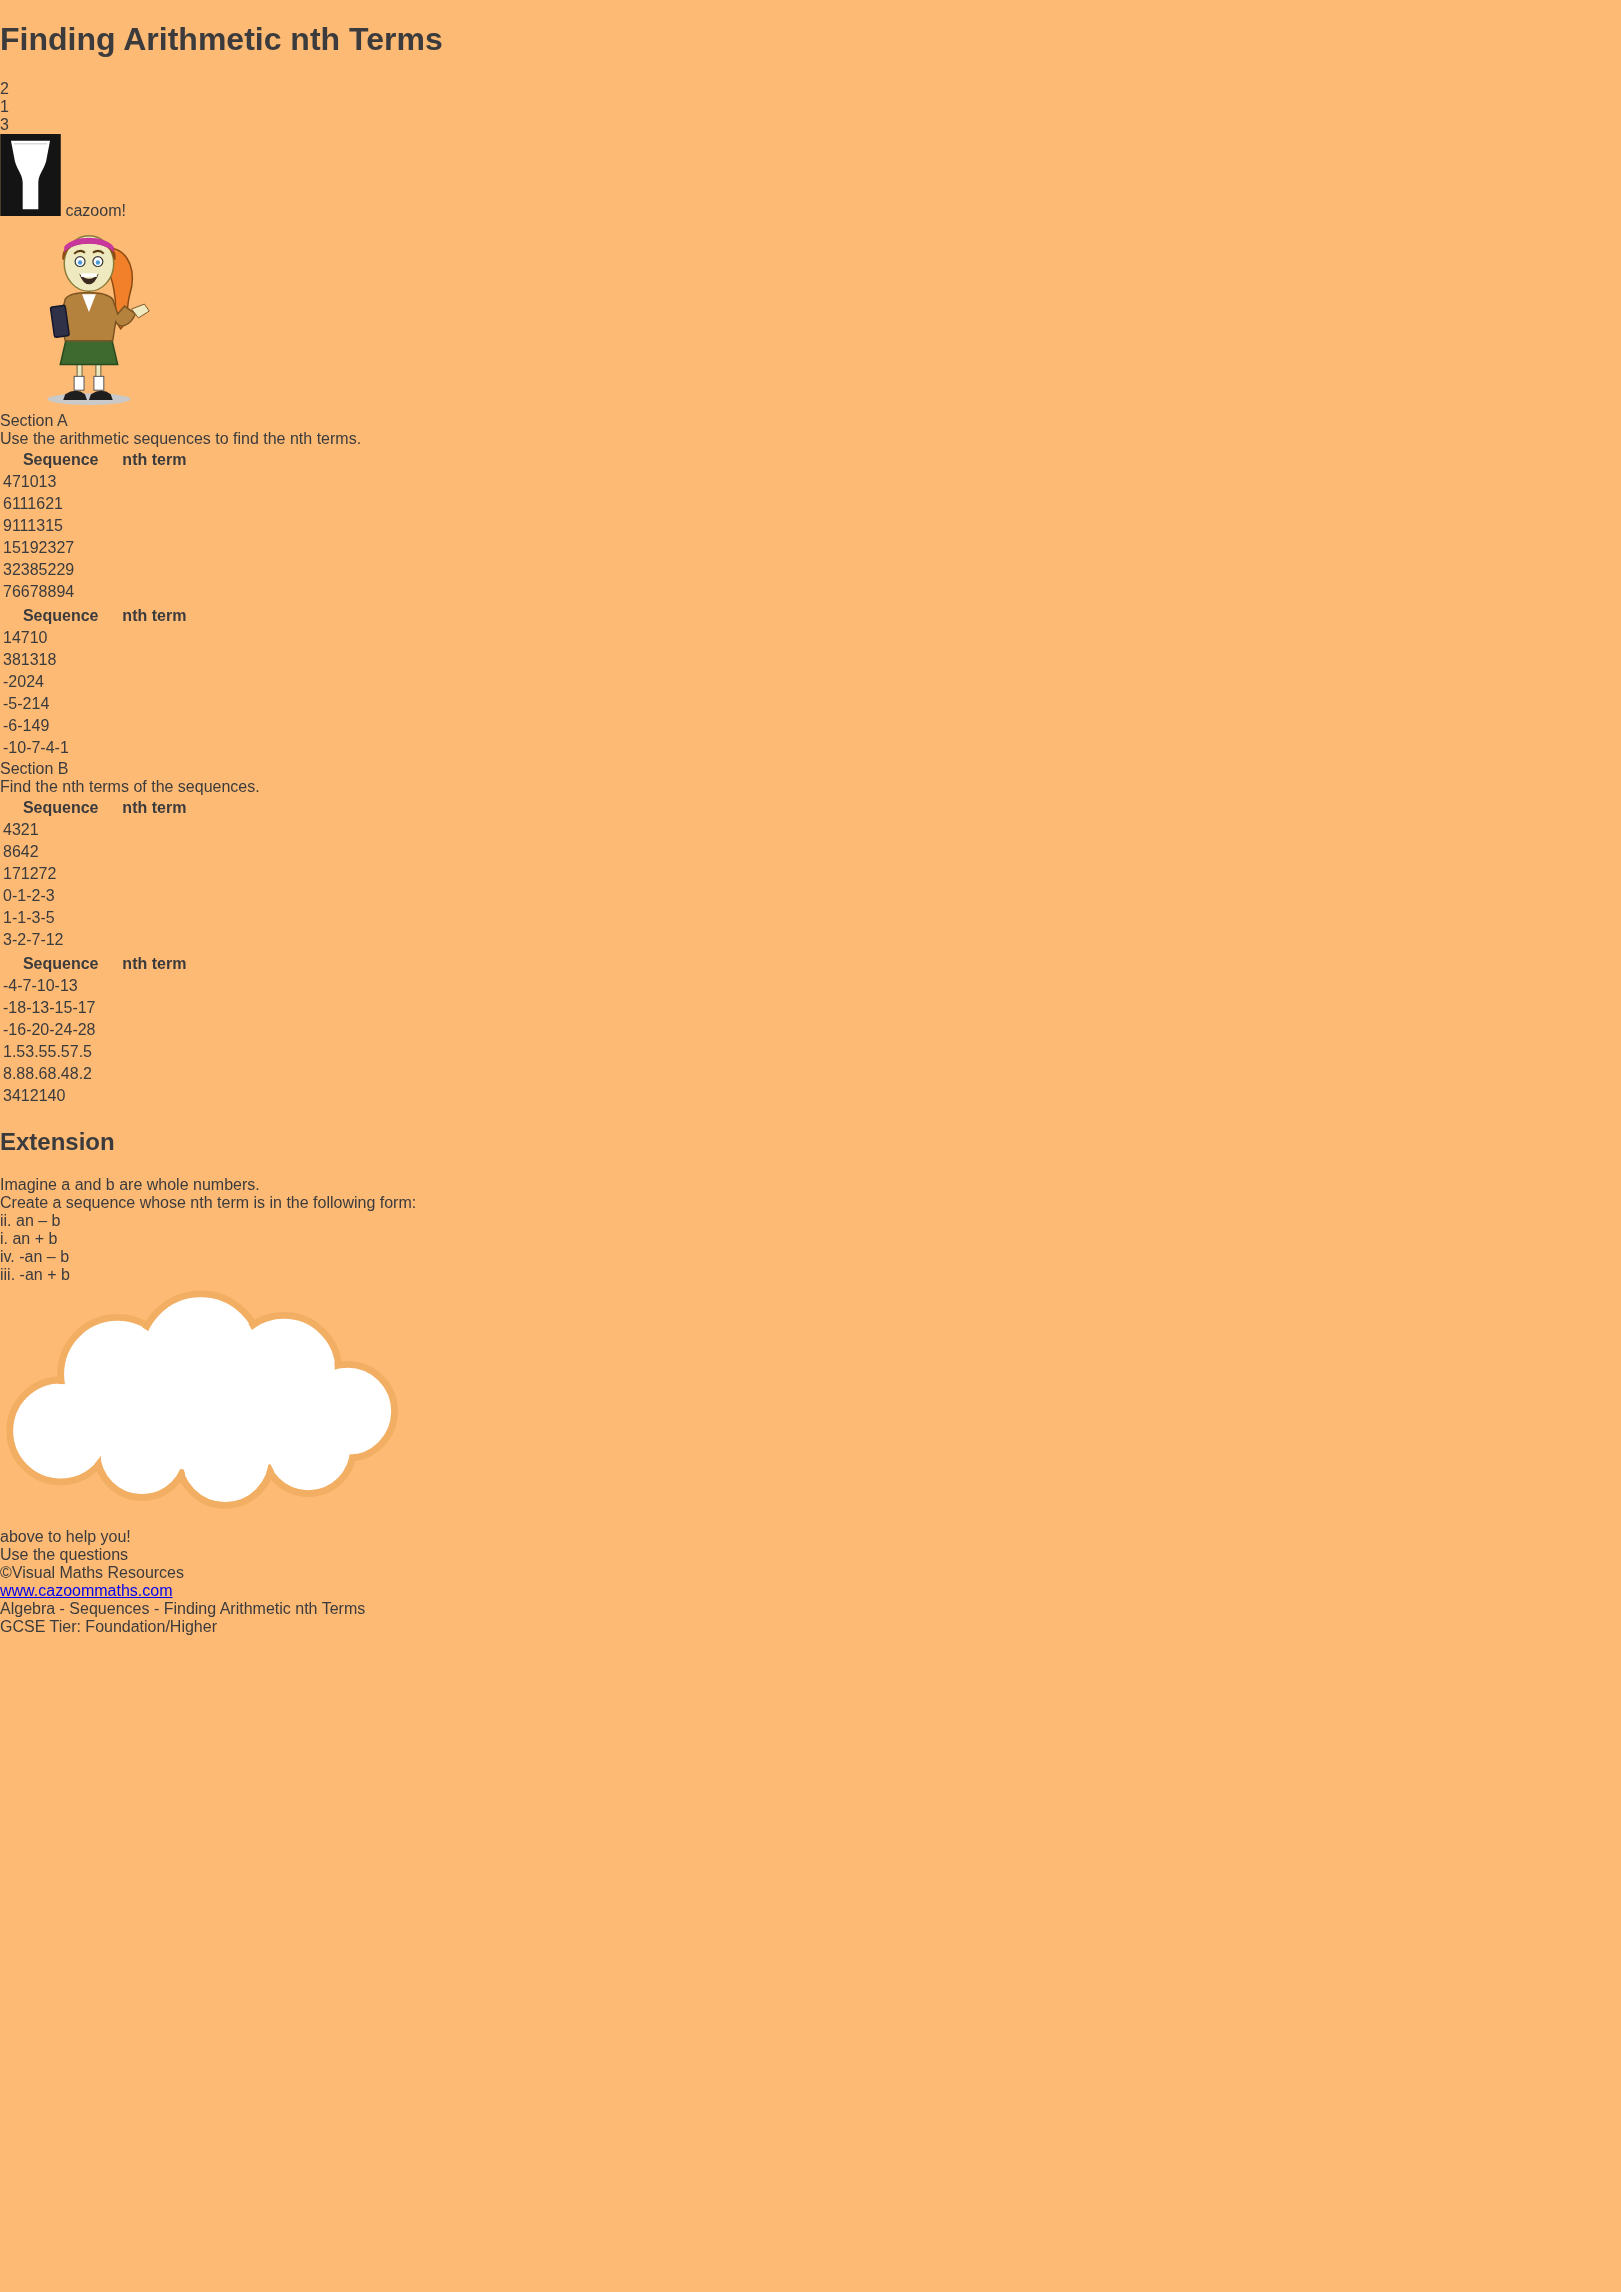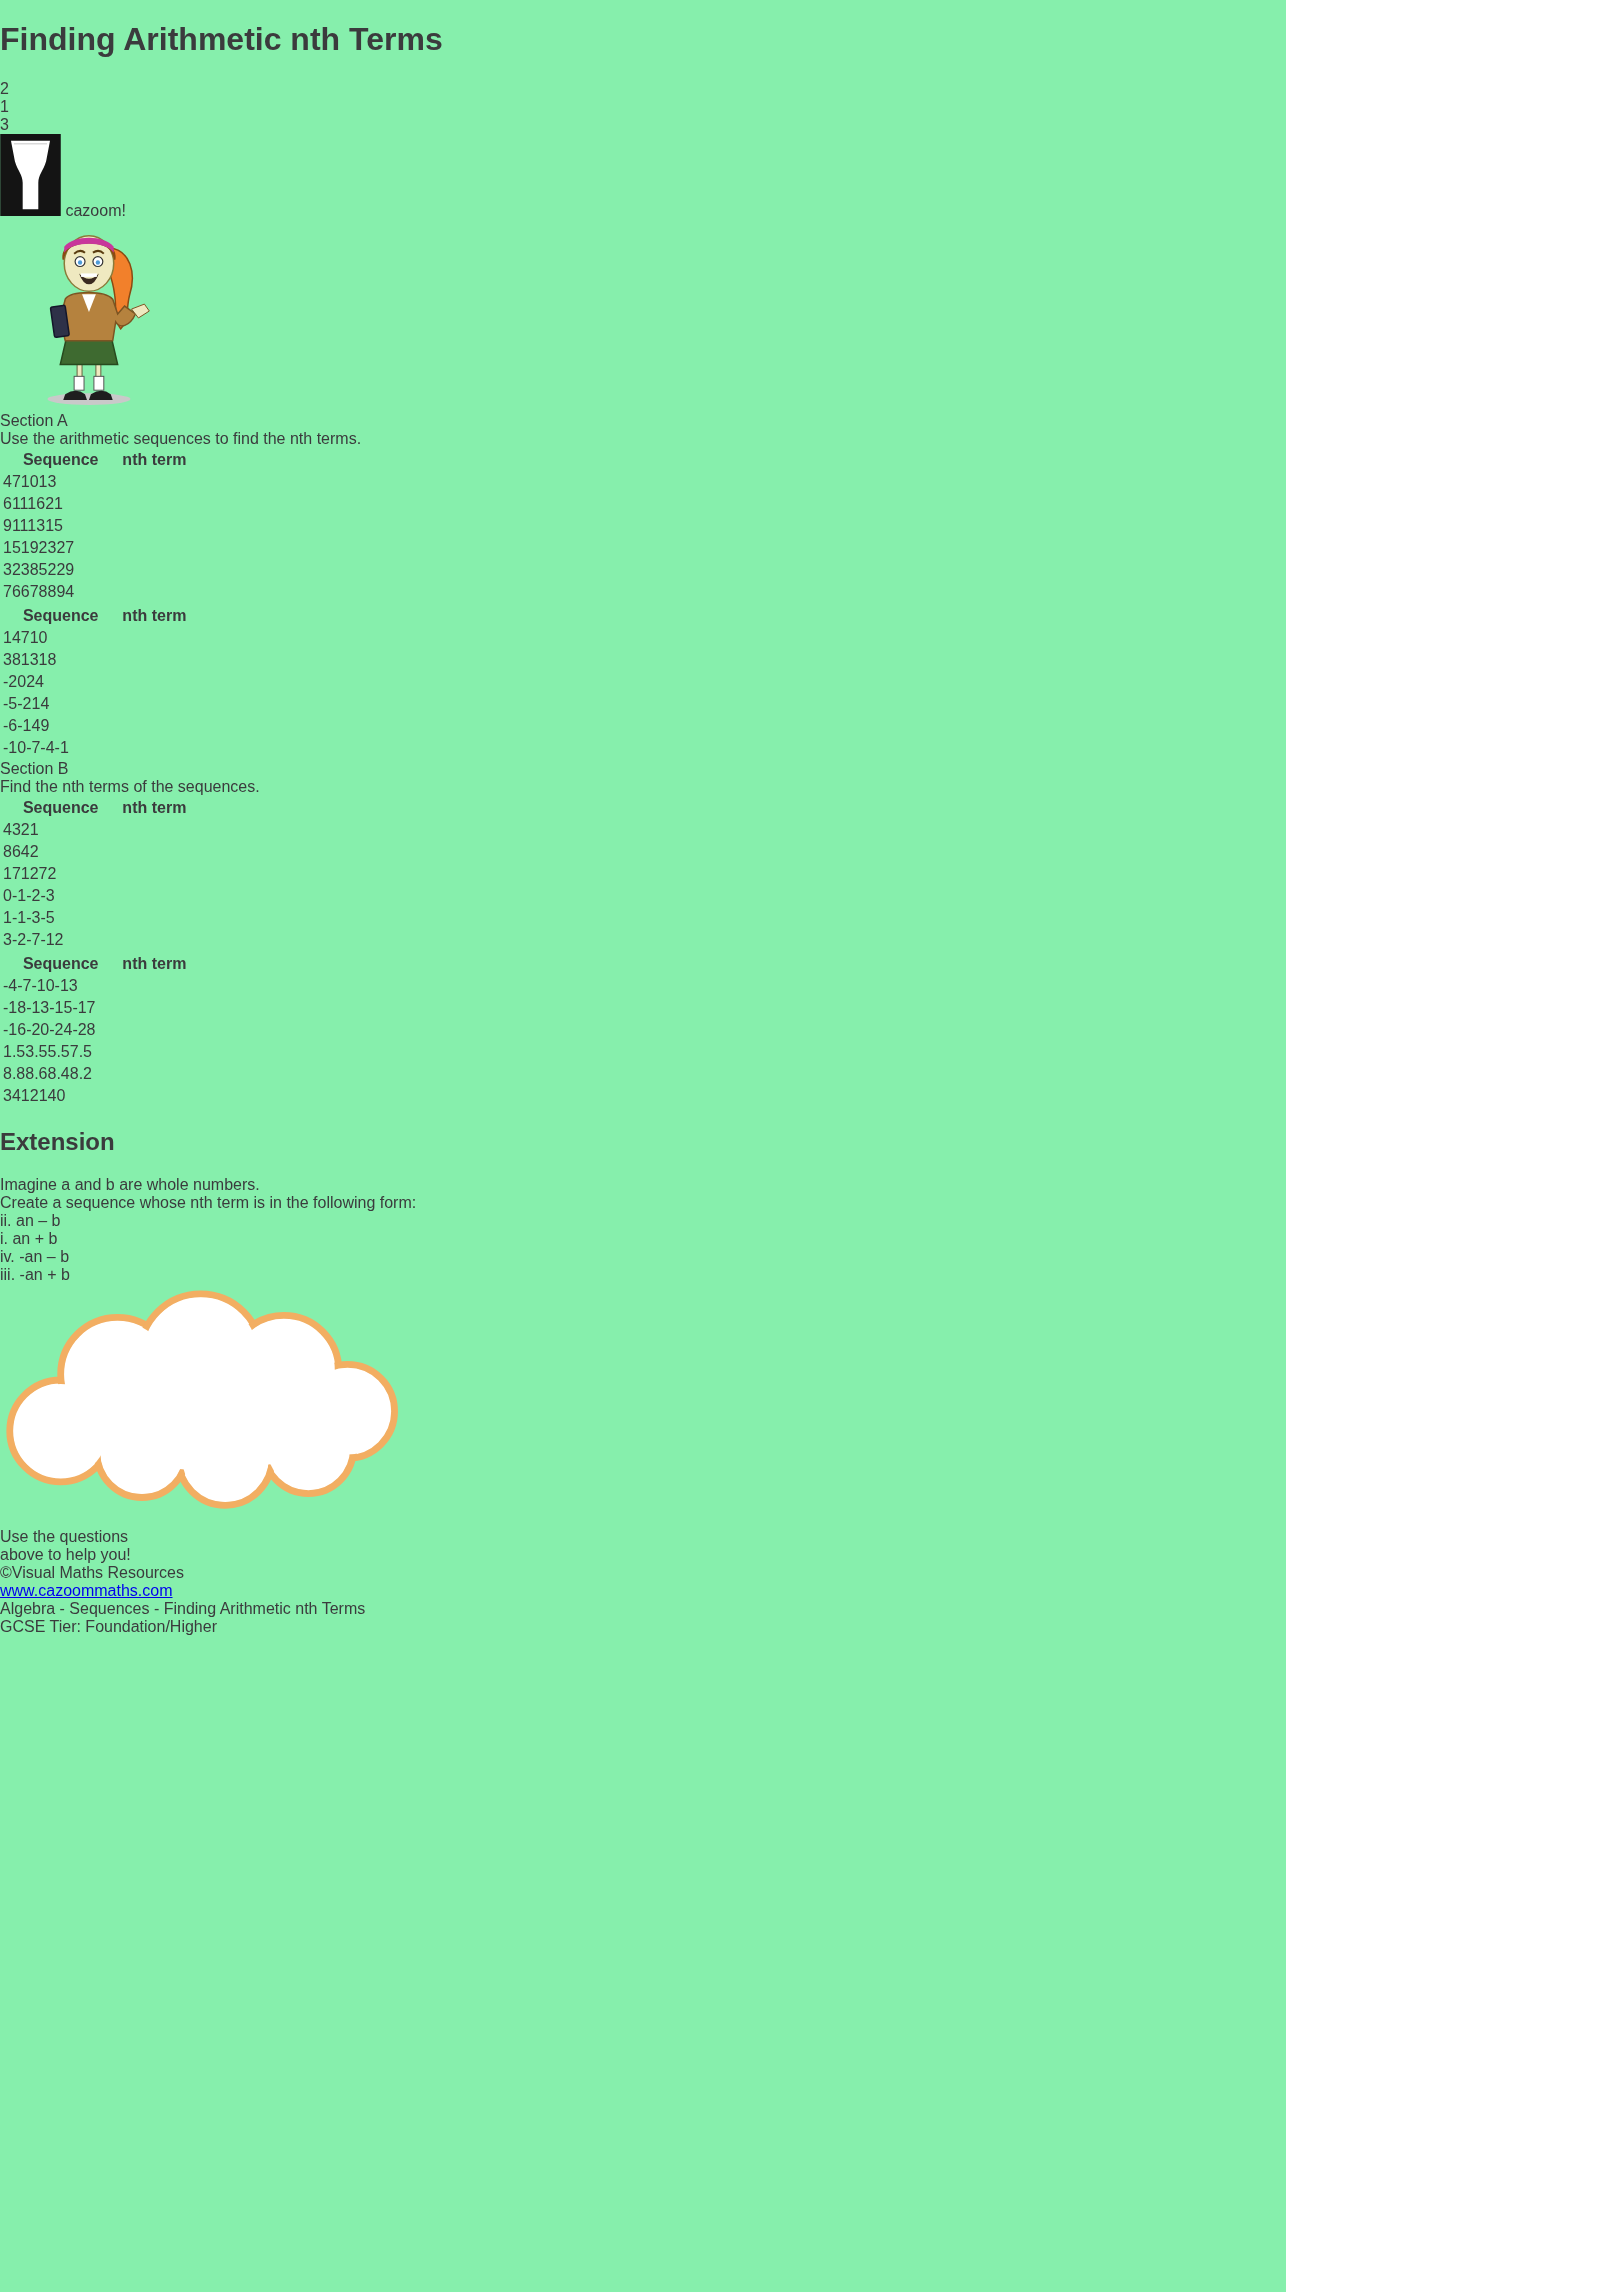--- a/index.html
+++ b/index.html
@@ -1,16 +1,16 @@
 <!DOCTYPE html>
 <html><head>
 <meta charset="utf-8">
 <style>
   html,body{margin:0;padding:0;background:#fff;}
-  .page{position:relative;width:1286px;height:2293px;background:#86efac;
+  .page{position:relative;width:1621px;height:2293px;background:#fdba74;
         font-family:"Liberation Sans",sans-serif;color:#3b3b3d;overflow:hidden;}
 
   
   .frame-grad{position:absolute;left:39px;top:54px;width:1544px;height:2145px;
 ">              border-radius:51px;background:linear-gradient(180deg,#F8DA9C 0%,#F3BC6E 55%,#EE9440 100%);}
   .frame-mask{position:absolute;left:43px;top:58px;width:1536px;height:2137px;
               border-radius:47px;background:#fff;}
 
   /* header */
   .title-box{position:absolute;left:93px;top:78px;width:1294px;height:125px;border:3.9px solid #4A4A4C;
@@ -395,22 +395,22 @@
           <circle cx="205" cy="72" r="58"></circle>
           <circle cx="290" cy="88" r="52"></circle>
           <circle cx="355" cy="130" r="44"></circle>
           <circle cx="315" cy="168" r="42"></circle>
           <circle cx="230" cy="178" r="44"></circle>
           <circle cx="145" cy="172" r="42"></circle>
           <ellipse cx="212" cy="128" rx="150" ry="62"></ellipse>
         </g>
       </svg>
       <div class="cloud-text">
+        <div>above to help you!</div>
         <div>Use the questions</div>
-        <div>above to help you!</div>
       </div>
     </div>
   </div>
 
   
   <div class="footer-left">
     <div>©Visual Maths Resources</div>
     <div><a href="#">www.cazoommaths.com</a></div>
   </div>
   <div class="footer-center">Algebra - Sequences - Finding Arithmetic nth Terms</div>

